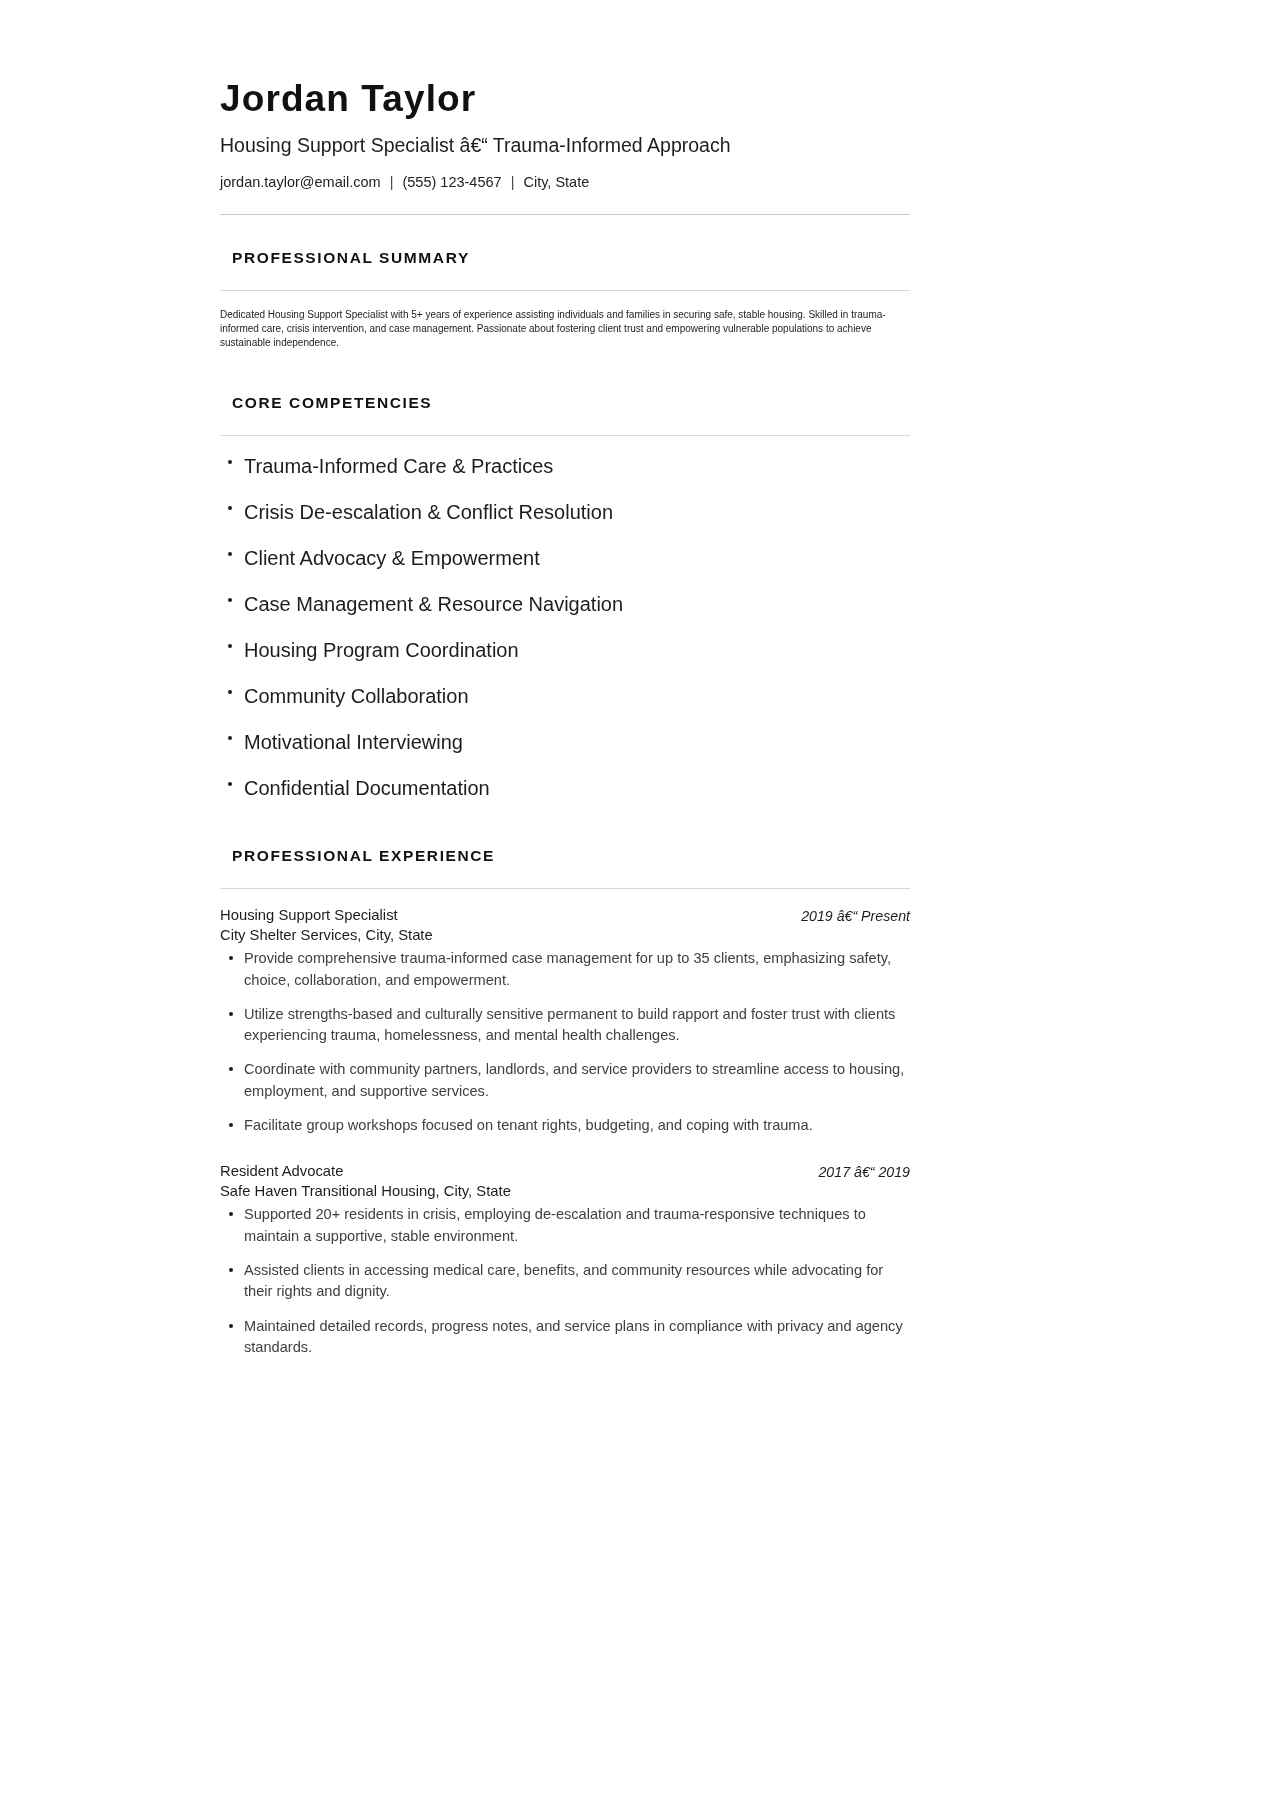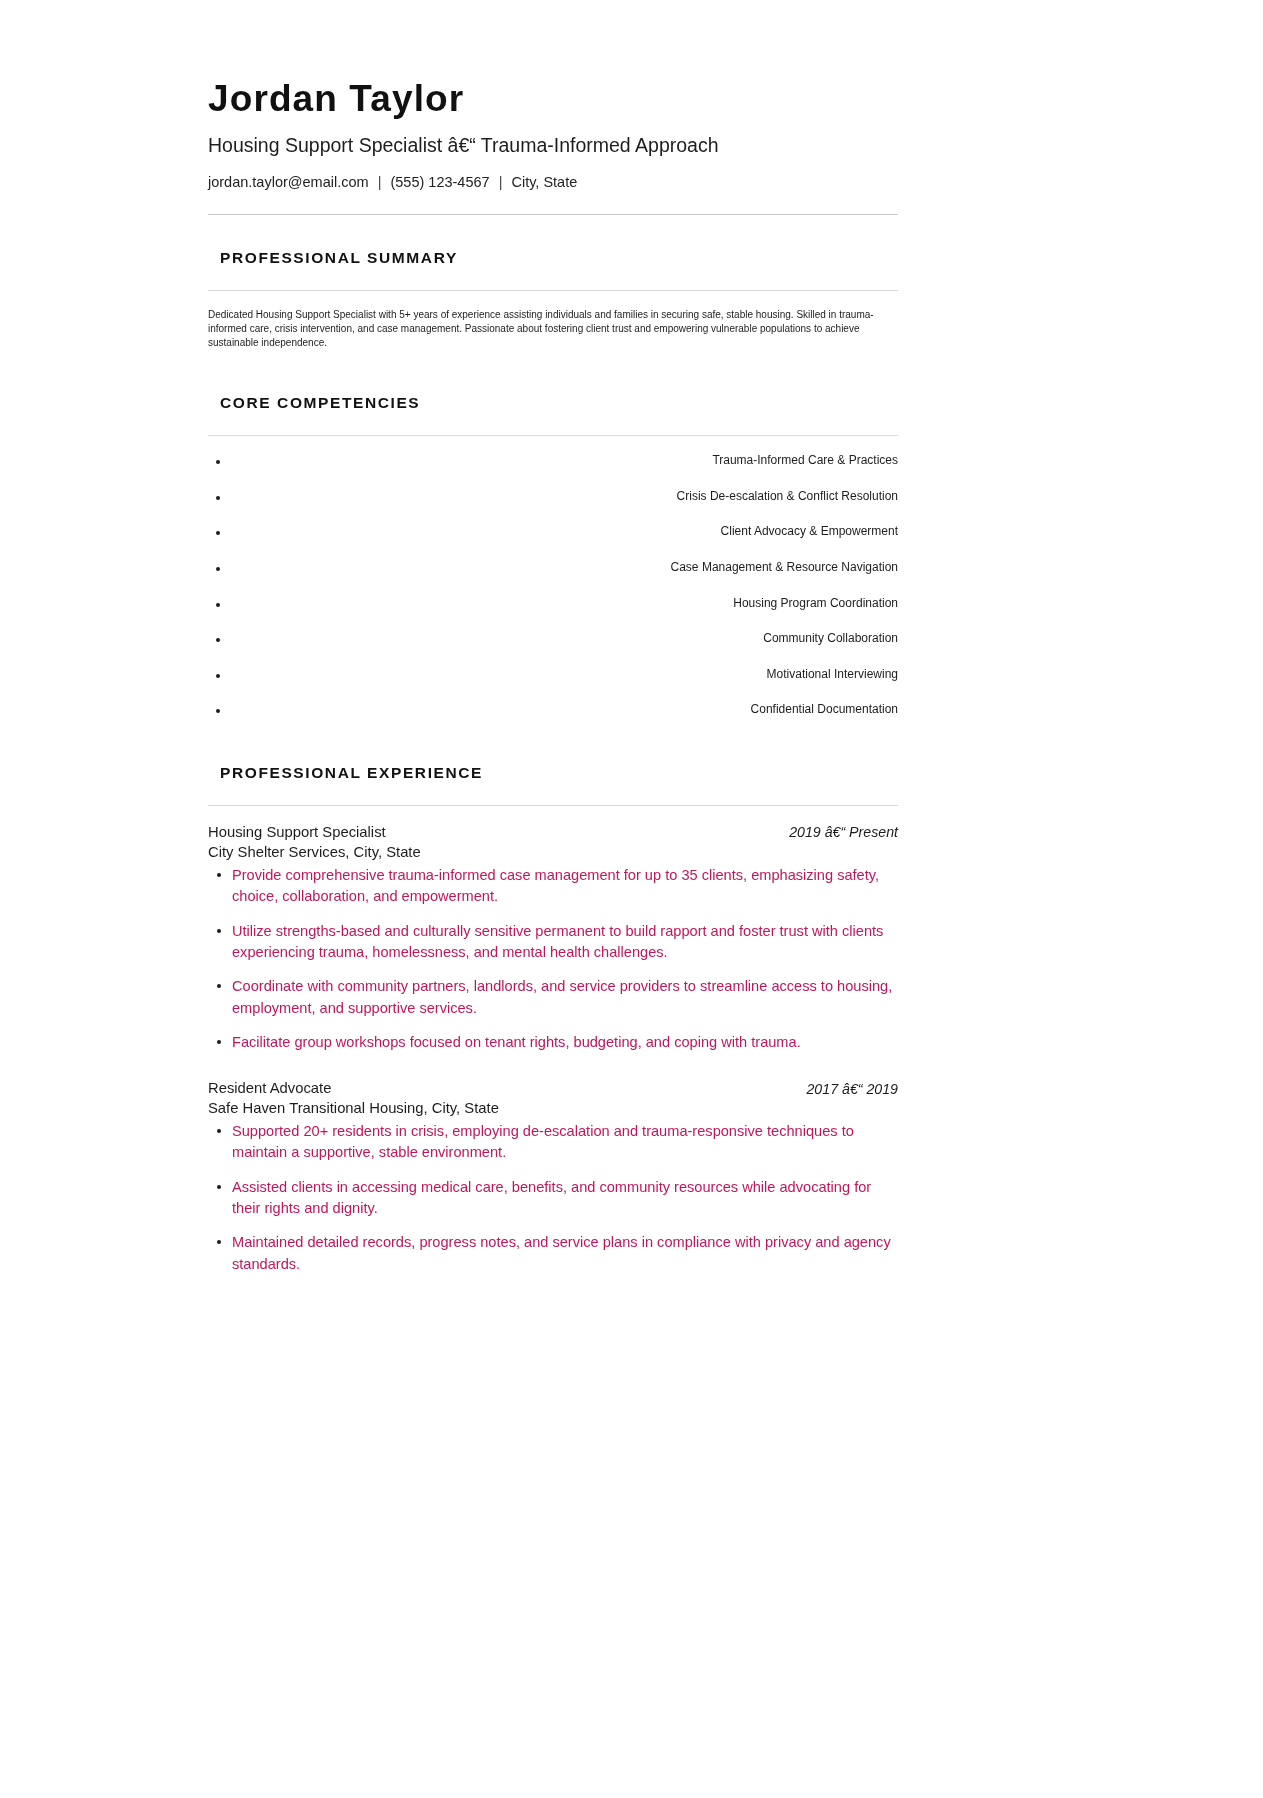--- a/index.html
+++ b/index.html
@@ -11,21 +11,21 @@
     width: 1263px;
     min-height: 1798px;
     font-family: "Liberation Sans", sans-serif;
     color: #1a1a1a;
     -webkit-font-smoothing: antialiased;
   }
   .page {
     width: 1263px;
     min-height: 1798px;
     box-sizing: border-box;
-    padding: 78px 0 0 0;
+    padding: 78px 0 0 12px;
     background: #ffffff;
     border-radius: 8px;
   }
   .sheet {
     width: 690px;
     margin: 0 0 0 208px;
   }
 
   
   .name {
@@ -95,26 +95,25 @@
   }
 
   
   ul.comp-list {
     list-style: none;
     margin: 0;
     padding: 0 0 6px 0;
   }
   ul.comp-list li {
     position: relative;
-    font-size: 12px;
+    font-size: 20px;
     line-height: 1.3;
     color: #1d1d1d;
     padding: 0 0 0 24px;
     margin: 0 0 20px 0;
-    text-align: right;
   }
   ul.comp-list li:last-child {
     margin-bottom: 4px;
   }
   ul.comp-list li::before {
     content: "";
     position: absolute;
     left: 8px;
     top: 7px;
     width: 4px;
@@ -157,21 +156,21 @@
   }
   ul.bullets {
     list-style: none;
     margin: 0;
     padding: 0;
   }
   ul.bullets li {
     position: relative;
     font-size: 14.6px;
     line-height: 1.46;
-    color: #be185d;
+    color: #404040;
     padding: 0 0 0 24px;
     margin: 0 0 13px 0;
   }
   ul.bullets li:last-child {
     margin-bottom: 0;
   }
   ul.bullets li::before {
     content: "";
     position: absolute;
     left: 9px;

